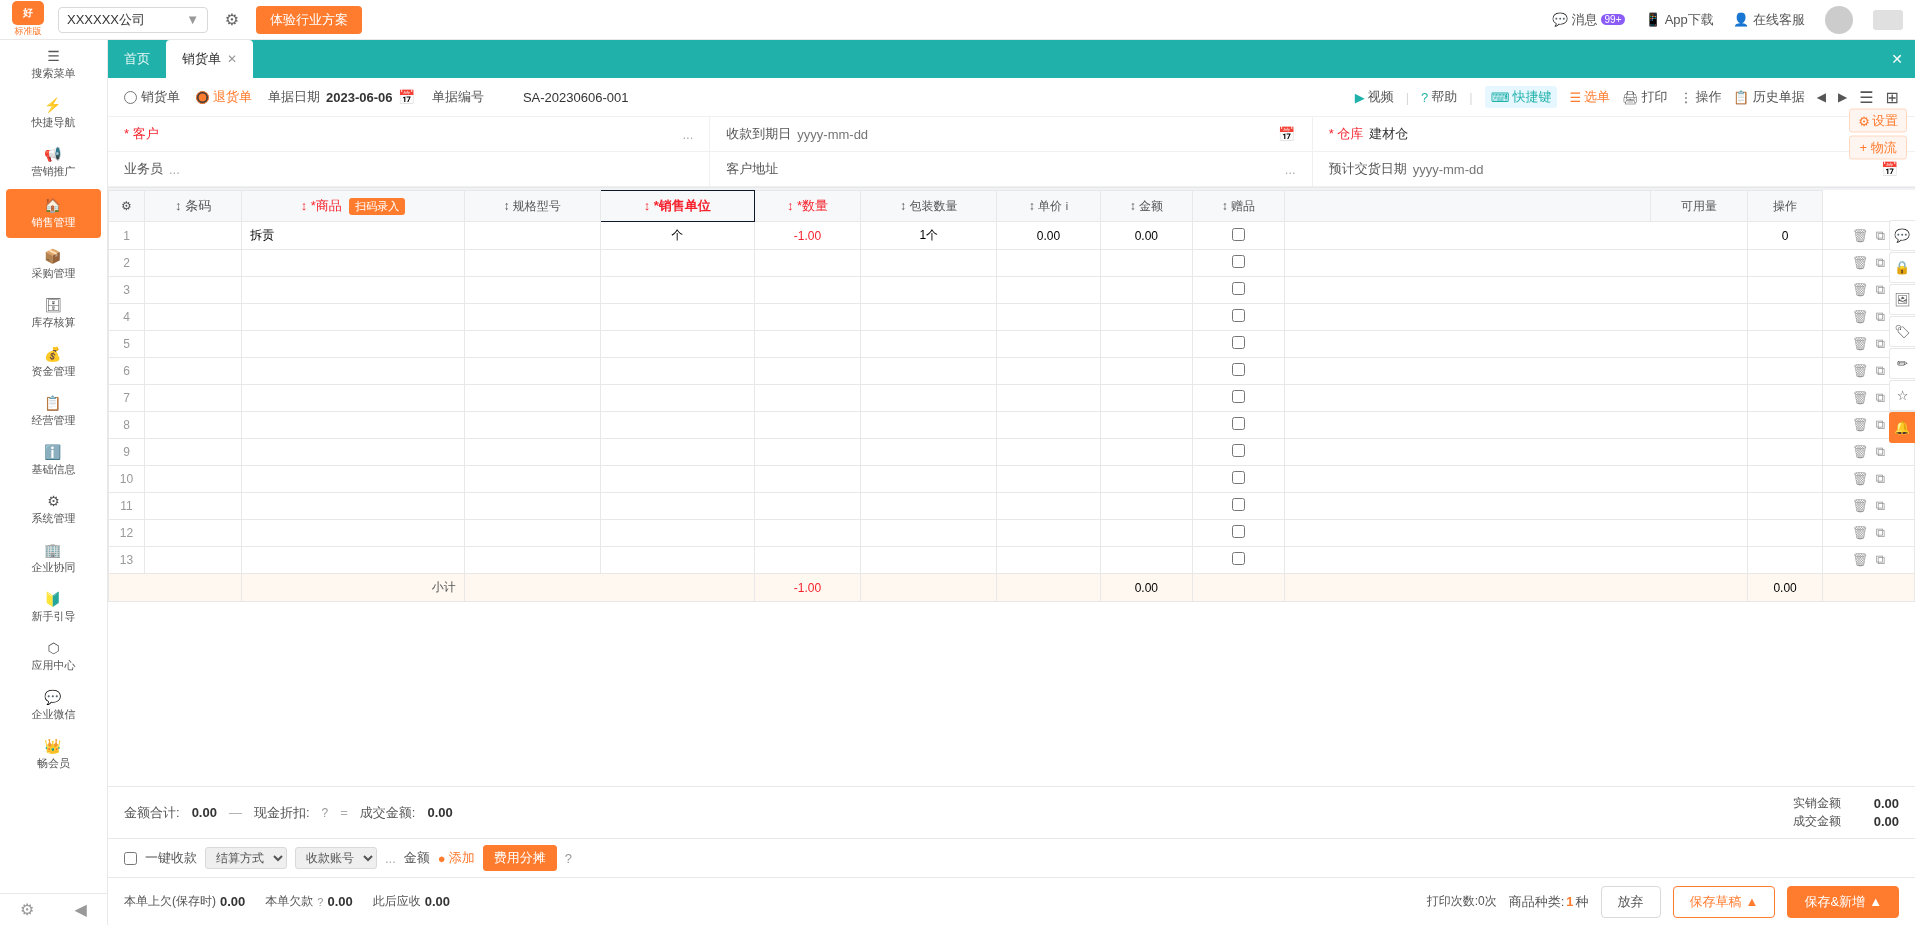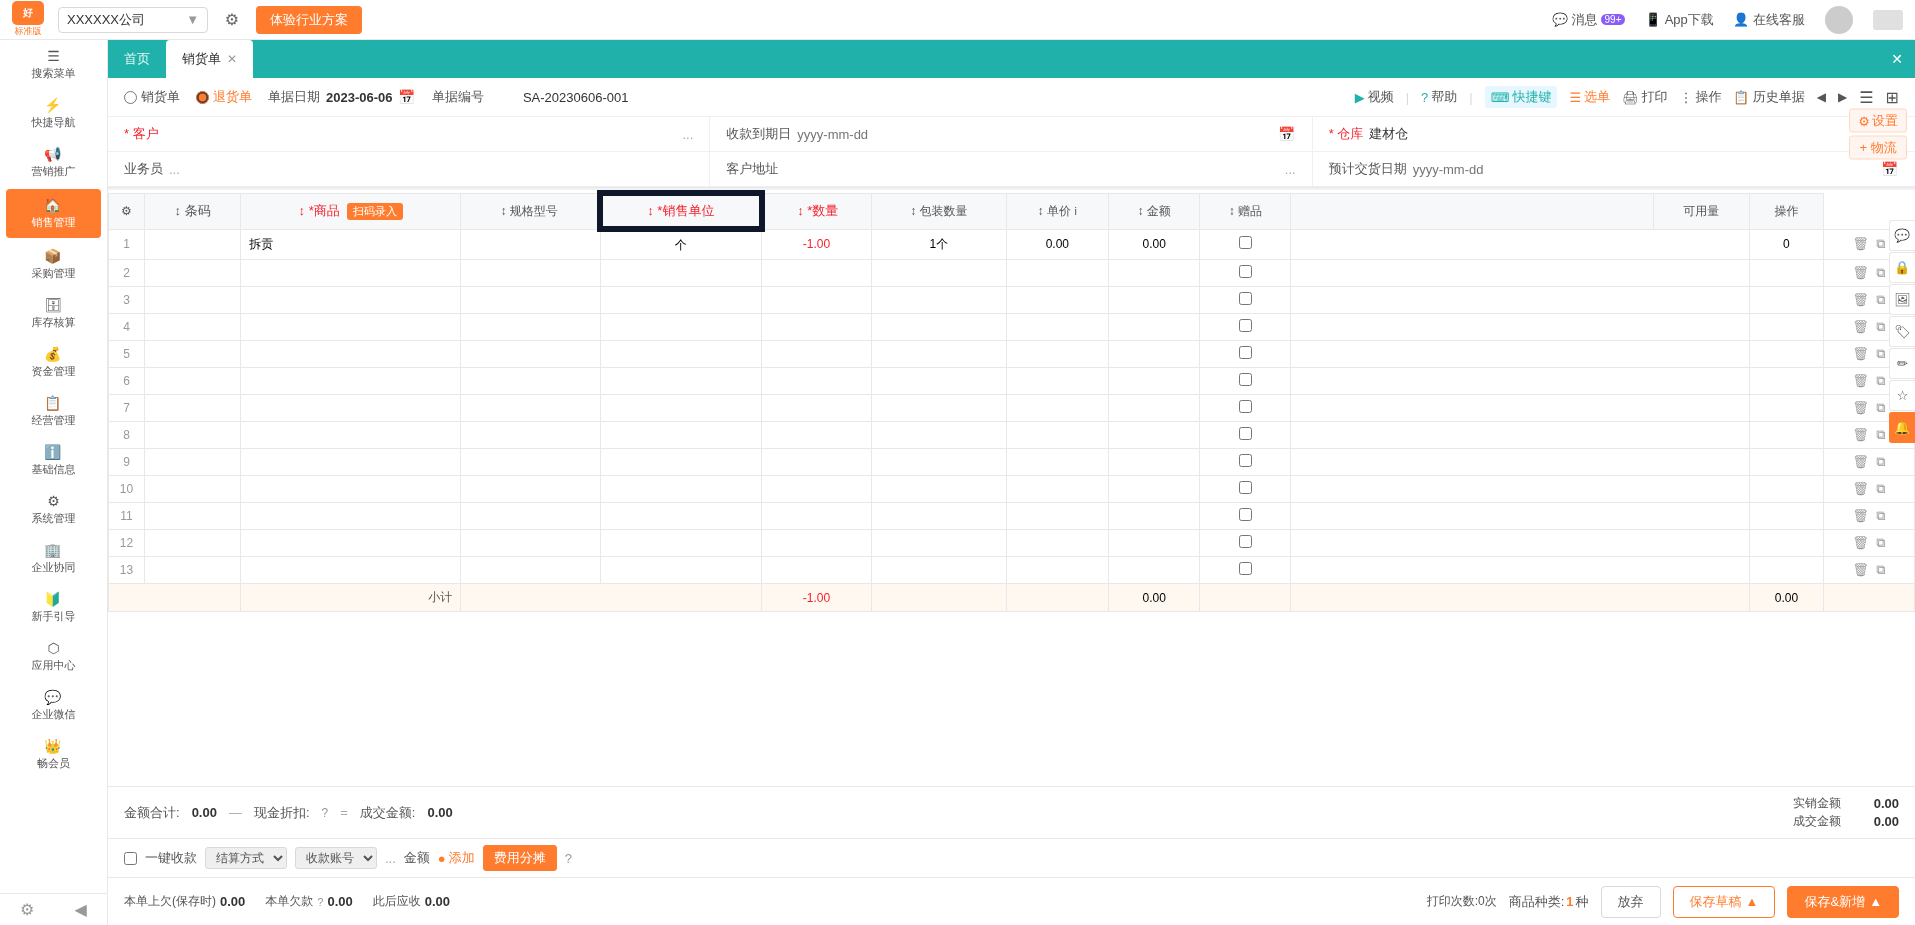--- a/index.html
+++ b/index.html
@@ -237,21 +237,21 @@
             <tr>
               <th style="background:#f7f8fa;border:1px solid #e8e8e8;padding:6px 8px;text-align:center;font-weight:normal;color:#555;white-space:nowrap;font-size:12px;width:36px;">⚙</th>
               <th style="background:#f7f8fa;border:1px solid #e8e8e8;padding:6px 8px;text-align:center;font-weight:normal;color:#555;white-space:nowrap;font-size:12px;">
                 <span>↕ 条码</span>
               </th>
               <th style="background:#f7f8fa;border:1px solid #e8e8e8;padding:6px 8px;text-align:center;font-weight:normal;white-space:nowrap;font-size:12px;">
                 <span style="color:#f5222d;">↕ *商品</span>
                 <button style="background:#ff7b2e;color:white;border:none;border-radius:3px;padding:1px 6px;font-size:11px;cursor:pointer;margin-left:4px;">扫码录入</button>
               </th>
               <th style="background:#f7f8fa;border:1px solid #e8e8e8;padding:6px 8px;text-align:center;font-weight:normal;color:#555;white-space:nowrap;font-size:12px;">↕ 规格型号</th>
-              <th style="background:#f7f8fa;border:6px solid #0f172a;padding:6px 8px;text-align:center;font-weight:normal;white-space:nowrap;font-size:12px;">
+              <th style="background:#f7f8fa;border:1px solid #0f172a;padding:6px 8px;text-align:center;font-weight:bold;white-space:nowrap;font-size:12px;">
                 <span style="color:#f5222d;">↕ *销售单位</span>
               </th>
               <th style="background:#f7f8fa;border:1px solid #e8e8e8;padding:6px 8px;text-align:center;font-weight:normal;white-space:nowrap;font-size:12px;">
                 <span style="color:#f5222d;">↕ *数量</span>
               </th>
               <th style="background:#f7f8fa;border:1px solid #e8e8e8;padding:6px 8px;text-align:center;font-weight:normal;color:#555;white-space:nowrap;font-size:12px;">↕ 包装数量</th>
               <th style="background:#f7f8fa;border:1px solid #e8e8e8;padding:6px 8px;text-align:center;font-weight:normal;color:#555;white-space:nowrap;font-size:12px;">
                 ↕ 单价 <span style="cursor:pointer;font-size:11px;">ℹ</span>
               </th>
               <th style="background:#f7f8fa;border:1px solid #e8e8e8;padding:6px 8px;text-align:center;font-weight:normal;color:#555;white-space:nowrap;font-size:12px;">↕ 金额</th>

